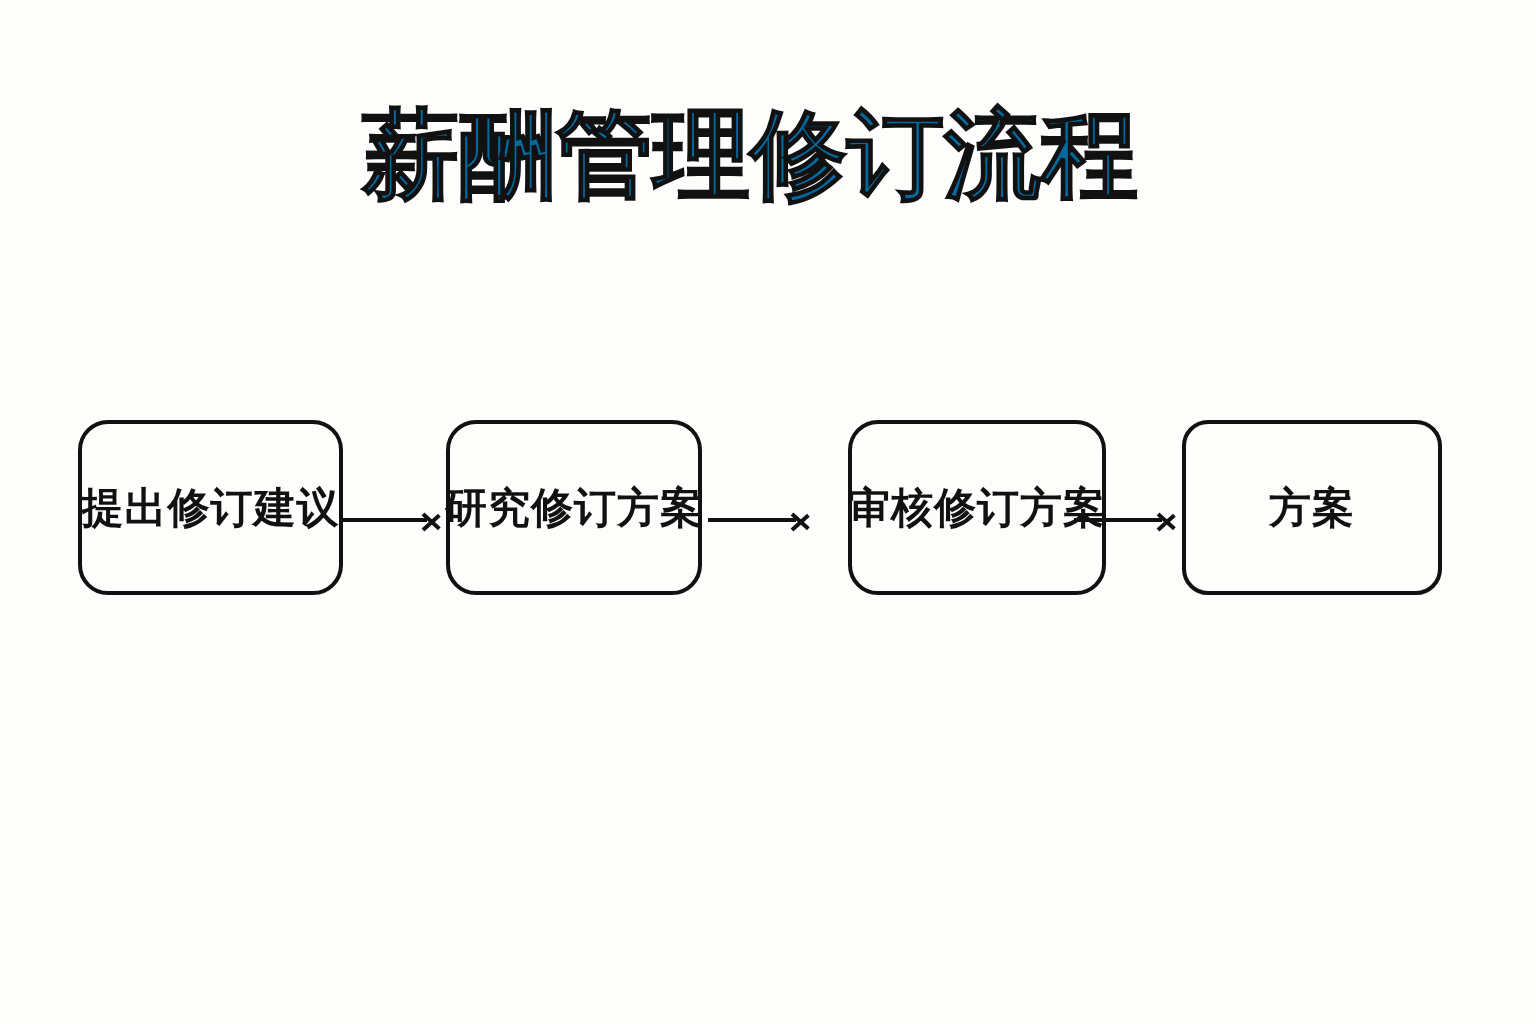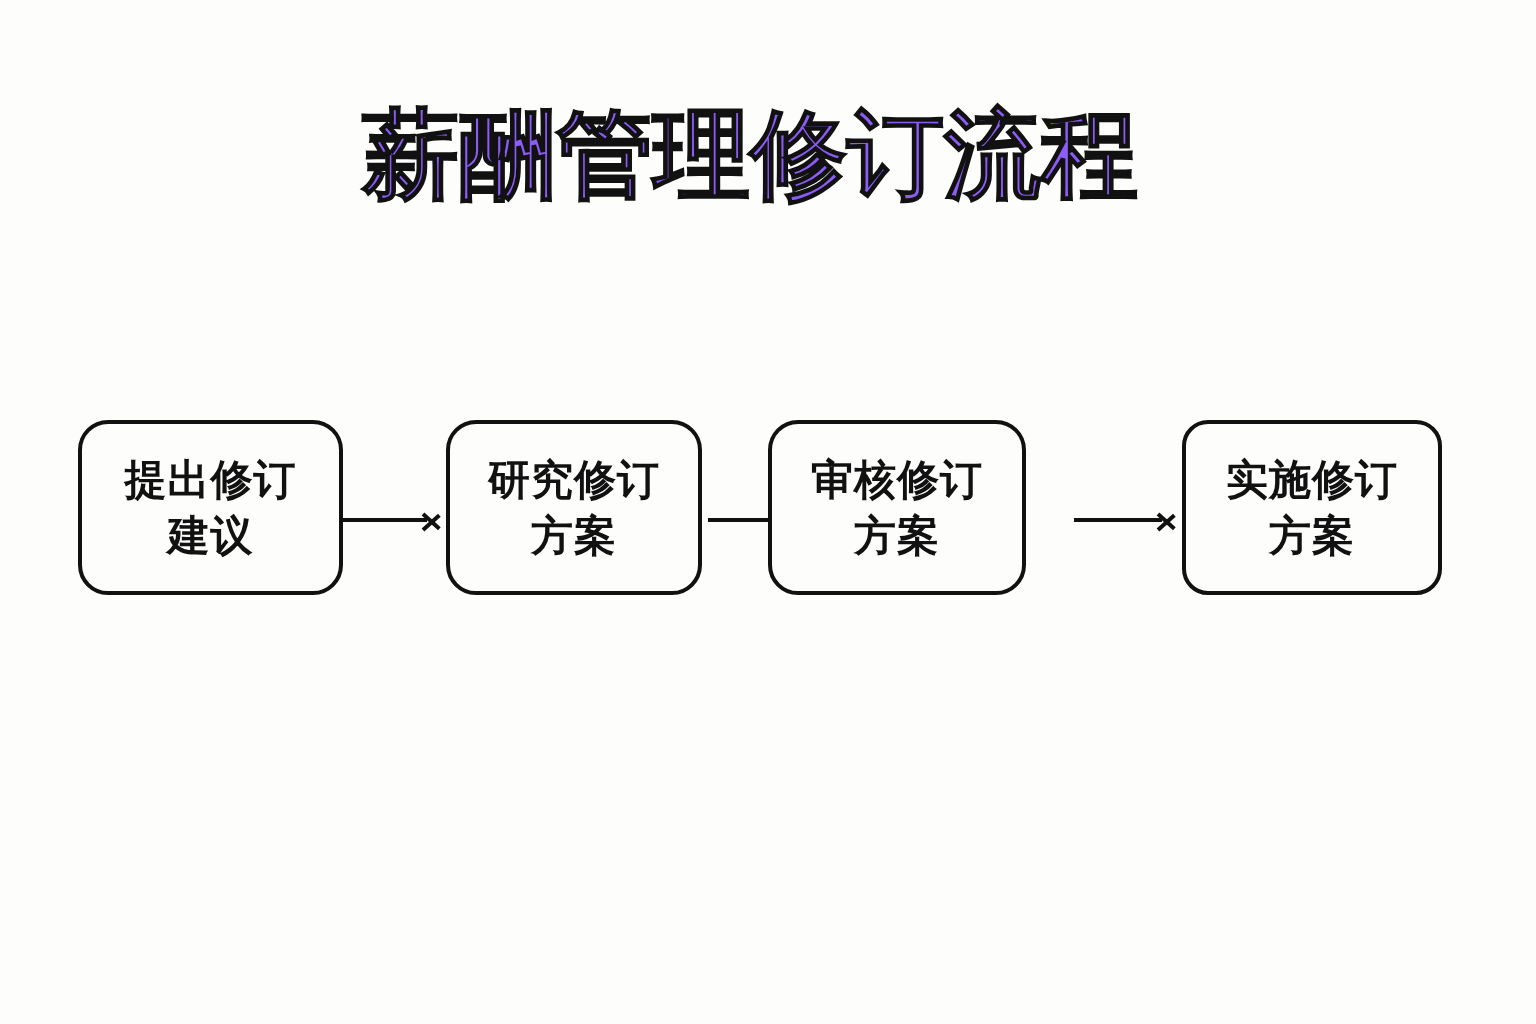--- a/index.html
+++ b/index.html
@@ -23,21 +23,21 @@
   
   .title {
     position: absolute;
     top: 96px;
     left: 0;
     width: 1500px;
     text-align: center;
     font-size: 97px;
     line-height: 118px;
     font-weight: 700;
-    color: #8b5cf6;
+    color: #0369a1;
     letter-spacing: 0px;
     font-family: "DejaVu Sans", "Liberation Sans", sans-serif;
     -webkit-text-stroke: 1.6px #111111;
   }
 
   
   .flow {
     position: absolute;
     top: 420px;
     left: 0;
@@ -47,38 +47,38 @@
 
   .node {
     position: absolute;
     top: 0;
     height: 175px;
     box-sizing: border-box;
     border: 4px solid #111111;
     border-radius: 30px;
     background: #fdfdfb;
     display: flex;
-    flex-direction: column;
+    flex-direction: row;
     align-items: center;
     justify-content: center;
   }
 
   .node-line {
     font-size: 42px;
     line-height: 56px;
     font-weight: 700;
     color: #111111;
     white-space: nowrap;
     font-family: "DejaVu Sans", "Liberation Sans", sans-serif;
     letter-spacing: 1px;
   }
 
   .node-1 { left: 78px;   width: 265px; }
   .node-2 { left: 446px;  width: 256px; }
-  .node-3 { left: 768px;  width: 258px; text-align: right; }
+  .node-3 { left: 848px;  width: 258px; text-align: right; }
   .node-4 { left: 1182px; width: 260px; border-radius: 26px; }
 
   
   .arrow {
     position: absolute;
     top: 82px;
     height: 36px;
   }
   .arrow-shaft {
     position: absolute;
@@ -158,18 +158,17 @@
       <div class="node-line">审核修订</div>
       <div class="node-line">方案</div>
     </div>
 
     <div class="arrow arrow-3">
       <div class="arrow-shaft"></div>
       <div class="arrow-head"></div>
     </div>
 
     <div class="node node-4">
-      <div class="node-line">实施修订</div>
       <div class="node-line">方案</div>
     </div>
 
   </div>
 </div>
 
 </body></html>

